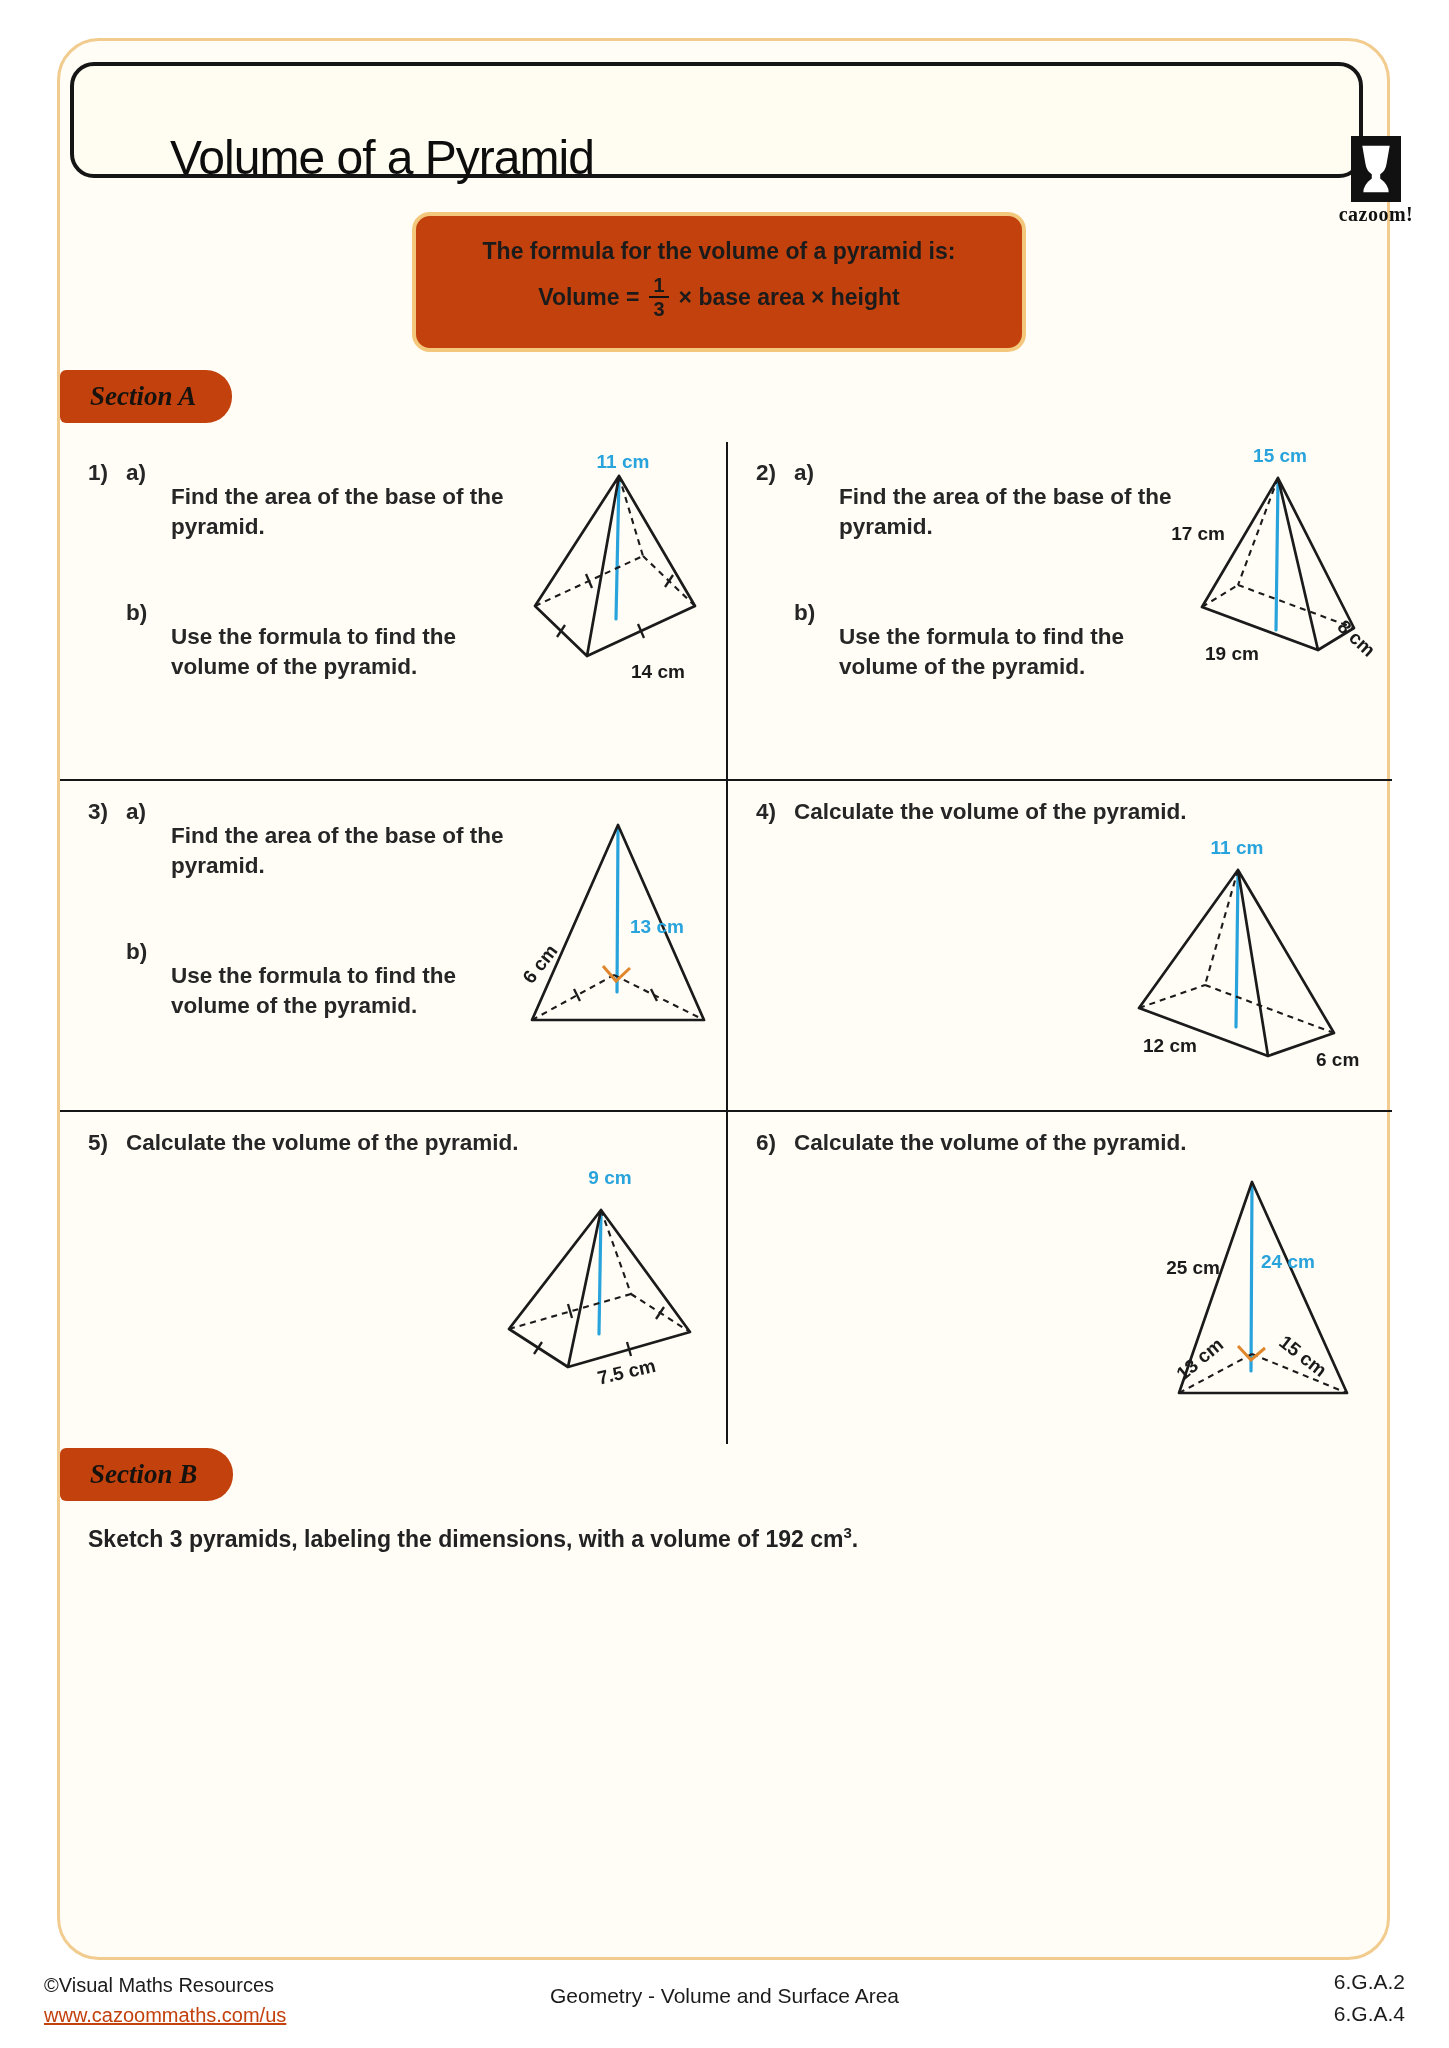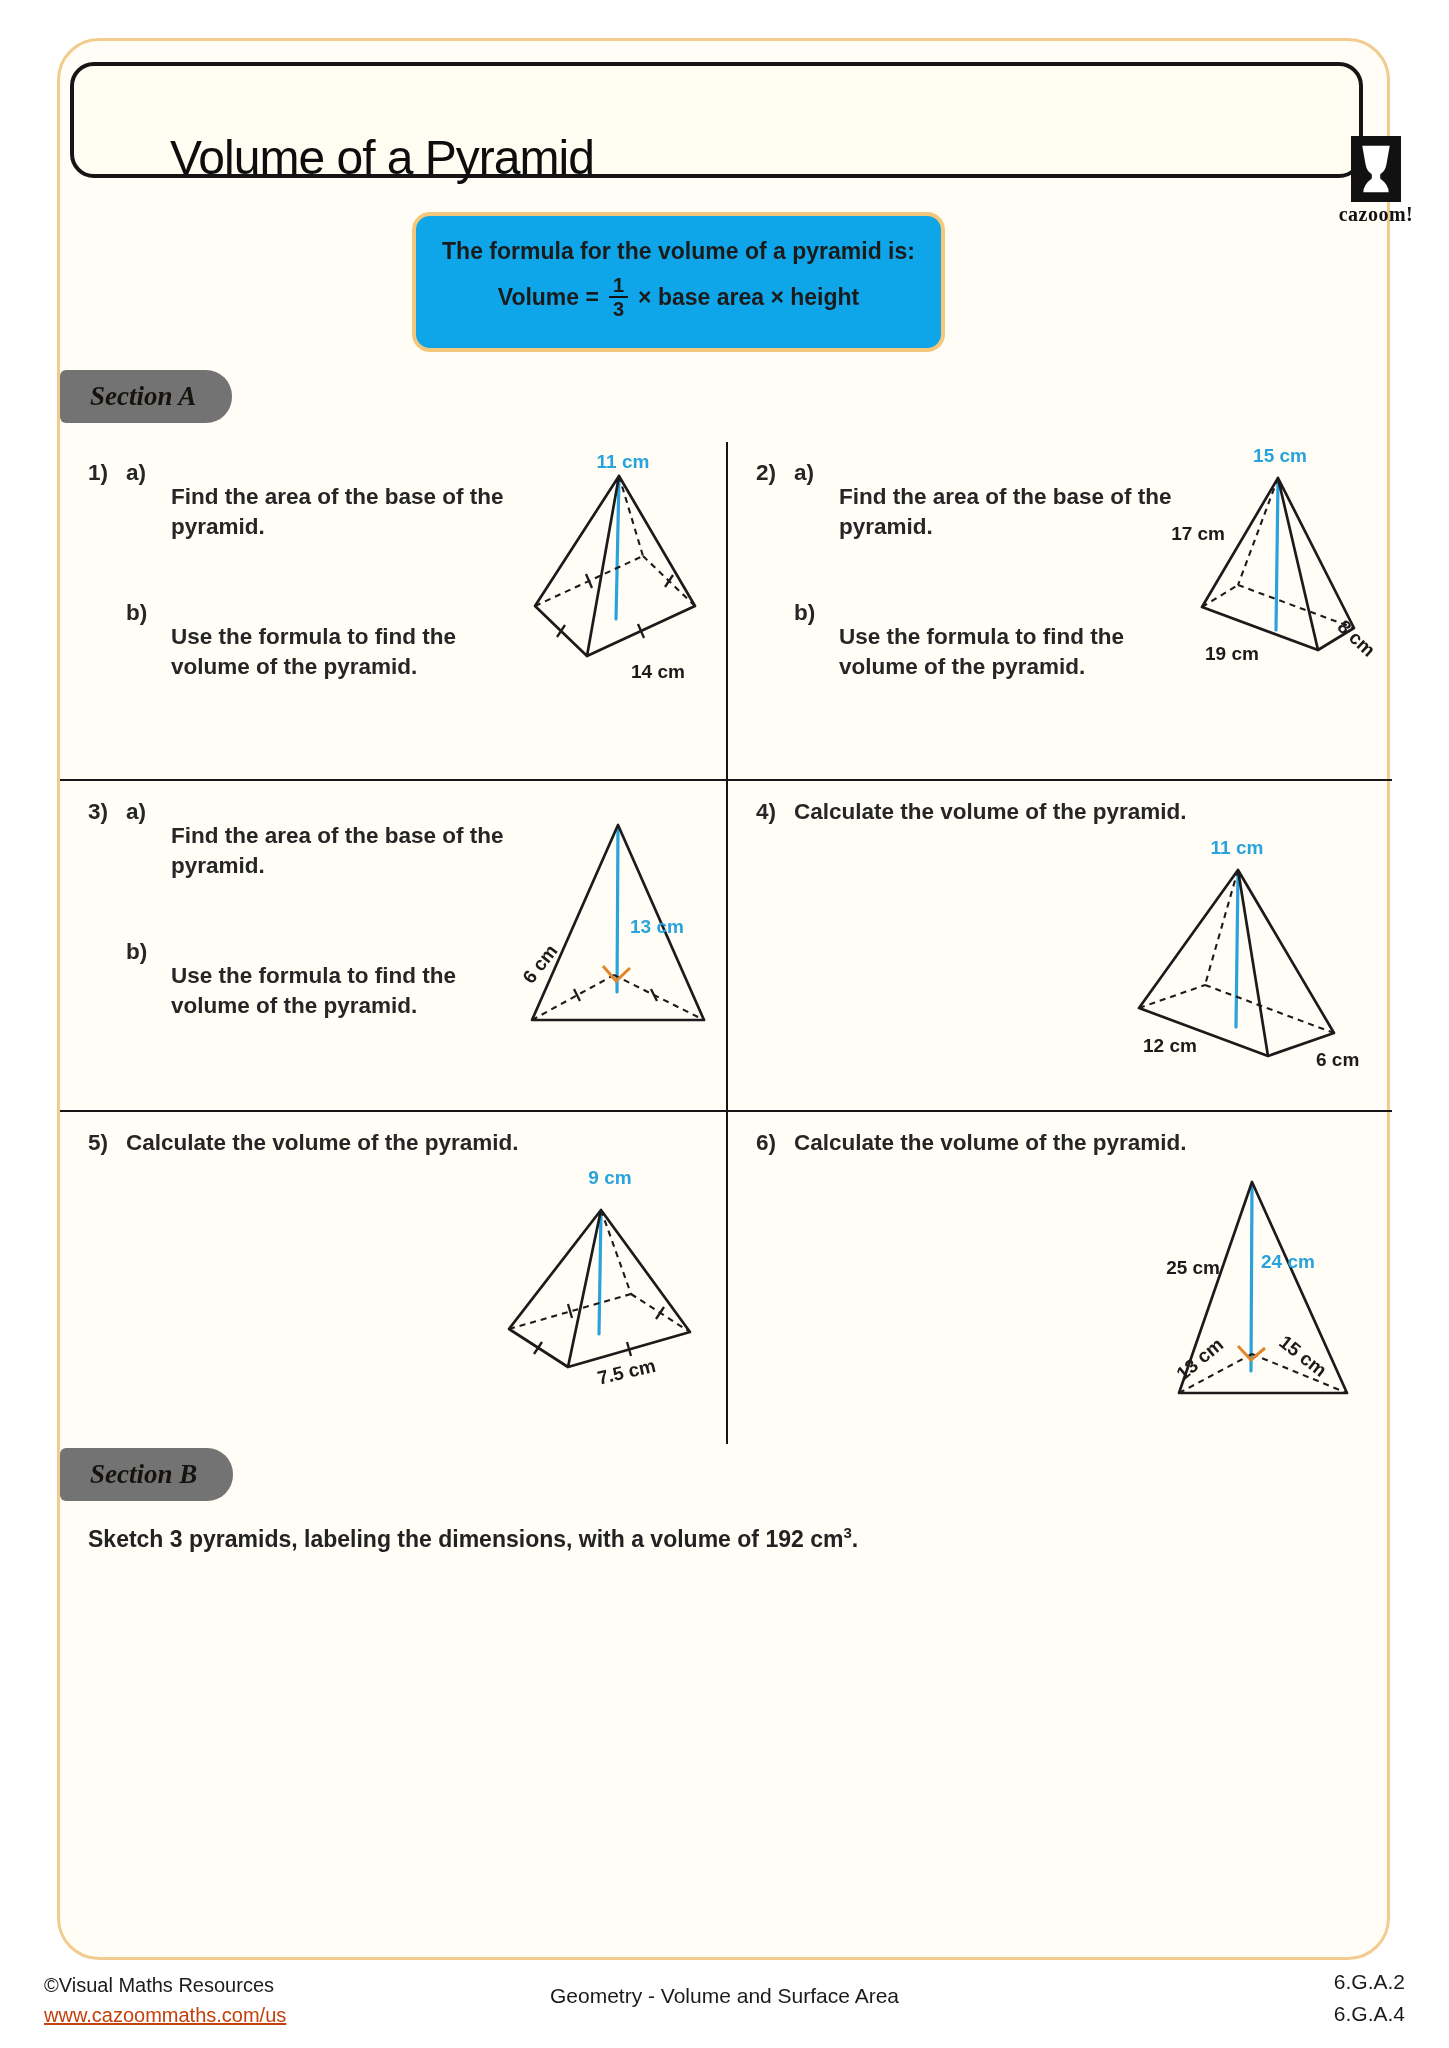--- a/index.html
+++ b/index.html
@@ -11,31 +11,31 @@
   .title-box{position:absolute;left:70px;top:62px;width:1293px;height:116px;
              border:4px solid #151515;border-radius:24px;background:#fffdf1;box-sizing:border-box;}
   .title{position:absolute;left:96px;top:64px;font-size:48px;font-weight:normal;
          letter-spacing:-1px;color:#0d0d0d;}
   .logo{position:absolute;left:1246px;top:70px;width:112px;text-align:center;}
   .logo-box{width:50px;height:66px;background:#111;margin:0 auto;display:flex;
             align-items:center;justify-content:center;}
   .logo-text{font-family:"Liberation Serif", serif;font-weight:bold;font-size:20px;
              color:#111;margin-top:1px;letter-spacing:0.5px;}
   
-  .formula-box{position:absolute;left:412px;top:212px;width:533px;height:140px;
-               background:#0ea5e9;border:4px solid #f3c87d;border-radius:18px;box-sizing:border-box;}
+  .formula-box{position:absolute;left:412px;top:212px;width:614px;height:140px;
+               background:#c2410c;border:4px solid #f3c87d;border-radius:18px;box-sizing:border-box;}
   .formula-line1{text-align:center;font-size:23px;font-weight:bold;margin-top:22px;}
   .formula-line2{display:flex;align-items:center;justify-content:center;gap:10px;
                  font-size:23px;font-weight:bold;margin-top:10px;}
   .fraction{display:inline-flex;flex-direction:column;align-items:center;
             font-size:20px;line-height:1.05;}
   .fraction .den{border-top:2.5px solid #111;padding:1px 4px 0 4px;}
   .fraction .num{padding:0 4px;}
   
-  .chip{position:absolute;left:60px;background:#737373;border-radius:6px 26px 26px 6px;
+  .chip{position:absolute;left:60px;background:#c2410c;border-radius:6px 26px 26px 6px;
         padding:11px 36px 11px 30px;font-family:"Liberation Serif", serif;
         font-style:italic;font-weight:bold;font-size:27px;color:#16130f;}
   .chip-a{top:370px;}
   .chip-b{top:1448px;}
   
   .grid{position:absolute;left:60px;top:442px;width:1332px;}
   .grid-row{display:flex;}
   .grid-row.r2,.grid-row.r3{border-top:2.5px solid #161616;}
   .cell{position:relative;box-sizing:border-box;}
   .cell.left{width:666px;}

